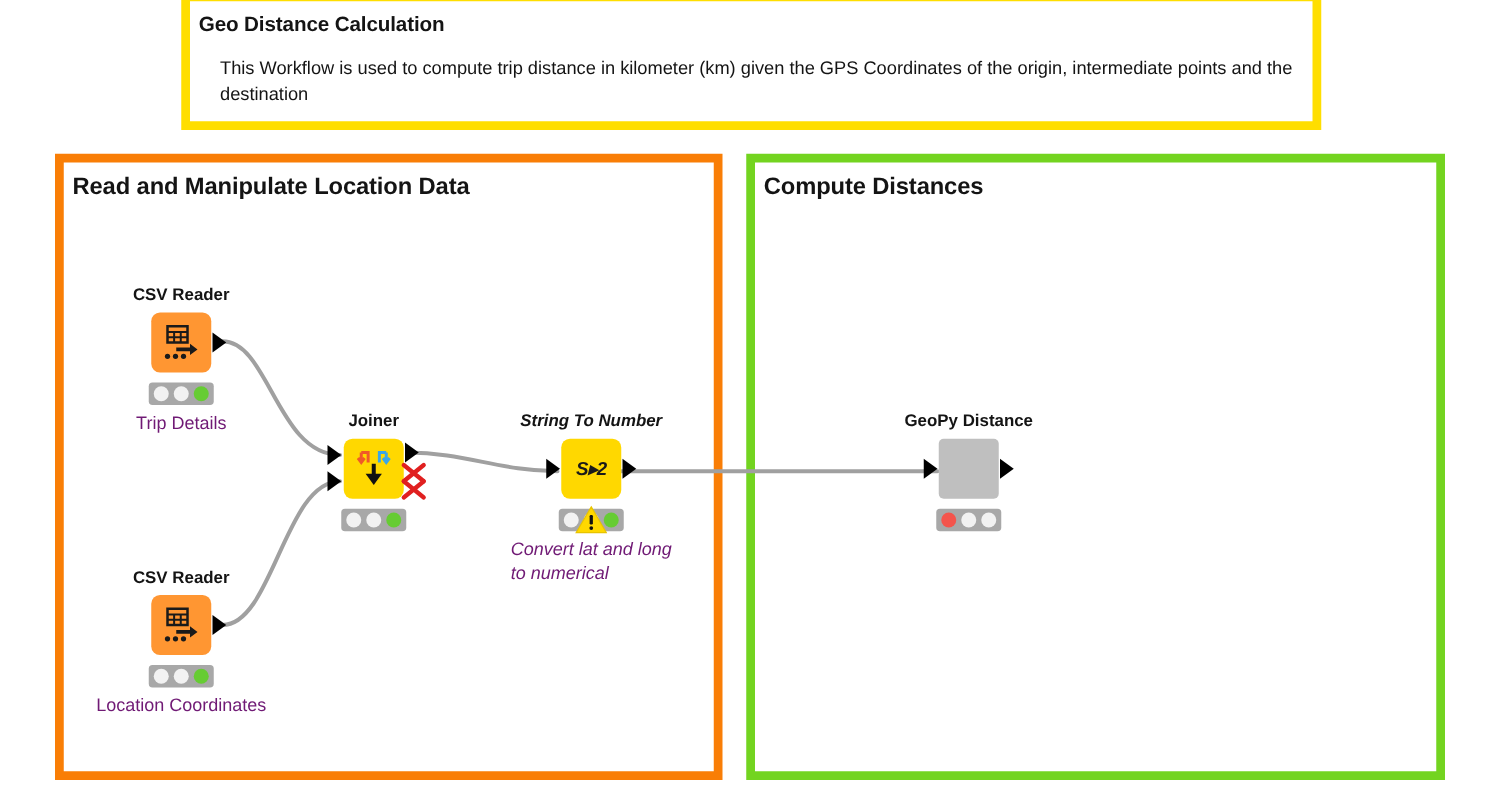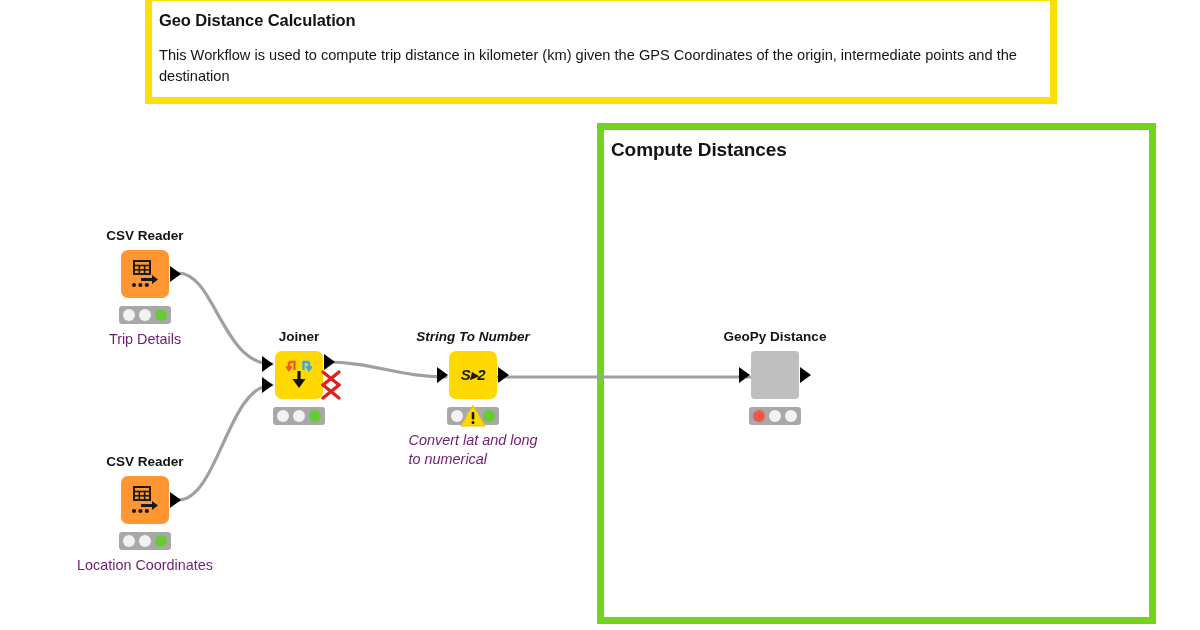--- a/index.html
+++ b/index.html
@@ -42,21 +42,21 @@
     border: 7px solid #FFDE00;
   }
   #note-description .annotation-title {
     position: absolute;
     left: 7px;
     top: 10px;
     font-size: 16.5px;
   }
   #note-description .annotation-body {
     position: absolute;
-    left: 7px;
+    left: 24px;
     top: 44px;
     width: 880px;
     font-size: 14.6px;
     line-height: 21px;
   }
 
   #group-read {
     left: 44px;
     top: 123px;
     width: 534px;
@@ -189,20 +189,23 @@
 </head>
 <body>
 
 <div id="canvas">
 
   <div class="annotation" id="note-description">
     <div class="annotation-title">Geo Distance Calculation</div>
     <div class="annotation-body">This Workflow is used to compute trip distance in kilometer (km) given the GPS Coordinates of the origin, intermediate points and the destination</div>
   </div>
 
+  <div class="annotation" id="group-read">
+    <div class="annotation-title">Read and Manipulate Location Data</div>
+  </div>
 
   <div class="annotation" id="group-compute">
     <div class="annotation-title">Compute Distances</div>
   </div>
 
   <svg id="wires" viewBox="0 0 1200 630" width="1200" height="630">
 
     <path d="M 178,273 C 215,273 222,364 272,364" fill="none" stroke="#A0A0A0" stroke-width="3.2" stroke-linecap="round"></path>
 
     <path d="M 178,500 C 218,500 228,385 272,385" fill="none" stroke="#A0A0A0" stroke-width="3.2" stroke-linecap="round"></path>

